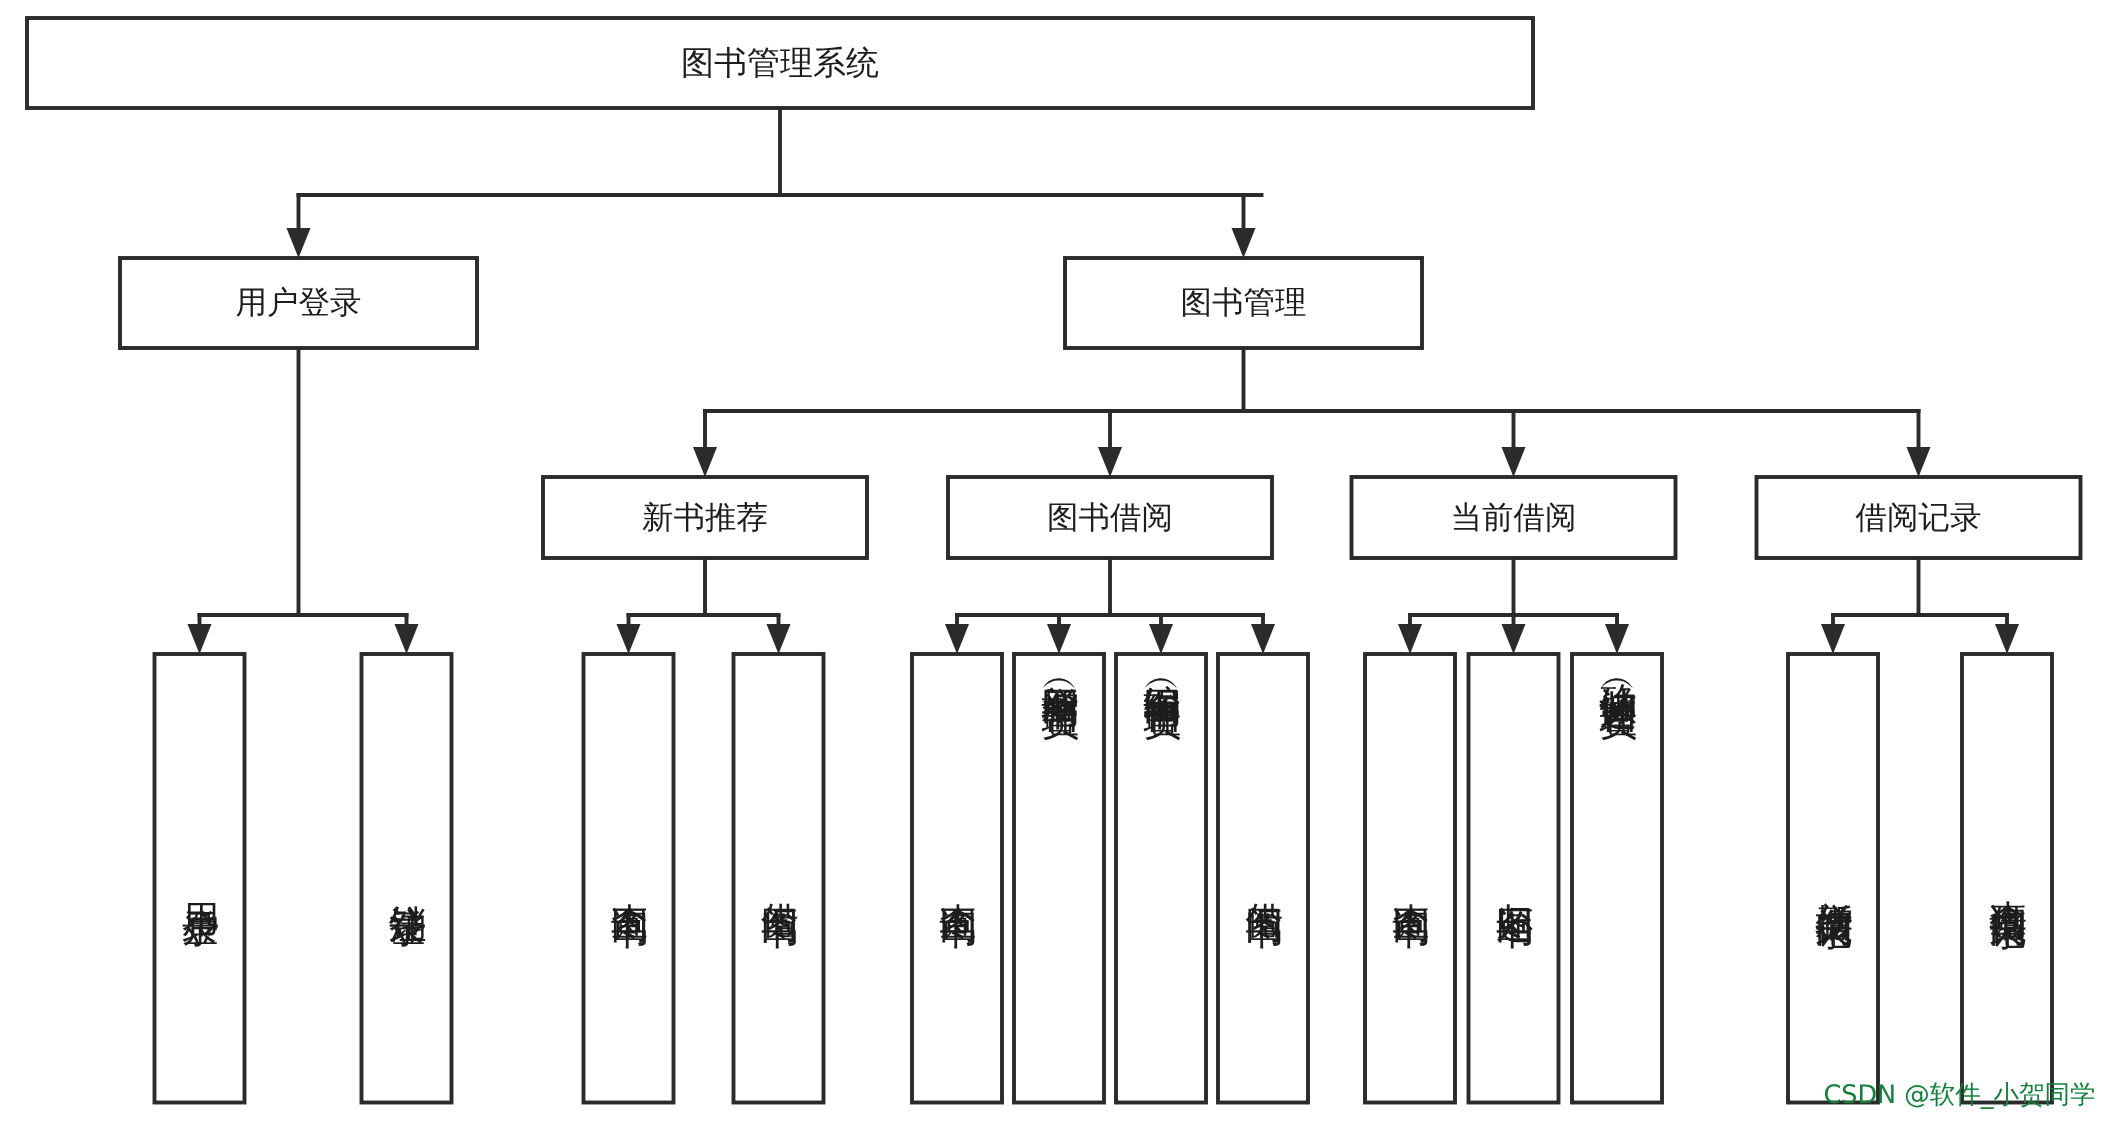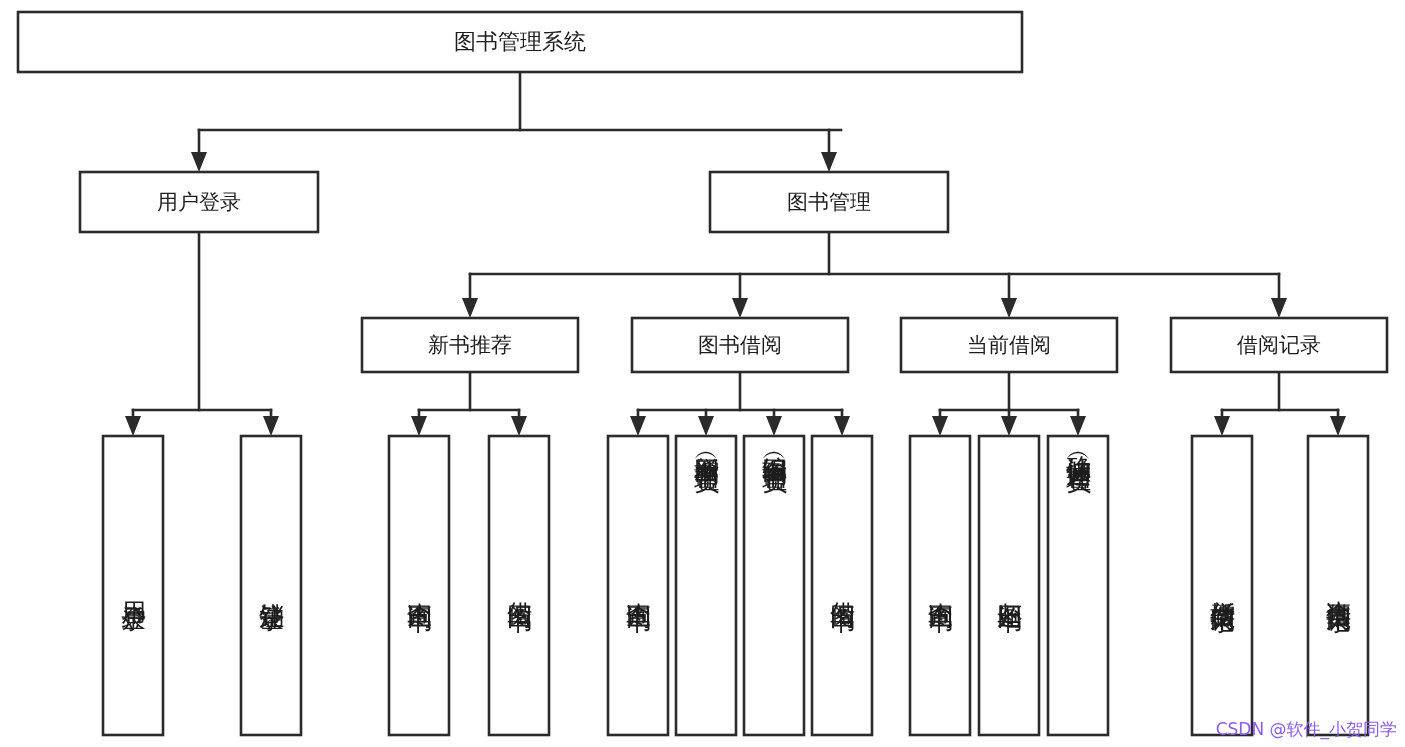--- a/index.html
+++ b/index.html
@@ -70,21 +70,21 @@
     letter-spacing: 2px;
     color: #1d1d1d;
     white-space: nowrap;
   }
   #watermark {
     position: absolute;
     right: 8px;
     bottom: 6px;
     font-family: "DejaVu Sans", "Liberation Sans", sans-serif;
     font-size: 17px;
-    color: #8b5cf6;
+    color: #15803d;
     white-space: nowrap;
     user-select: none;
   }
 </style>
 </head>
 <body>
 
 <div id="stage">
 
   <svg id="diagram-svg" viewBox="0 0 1405 747">

